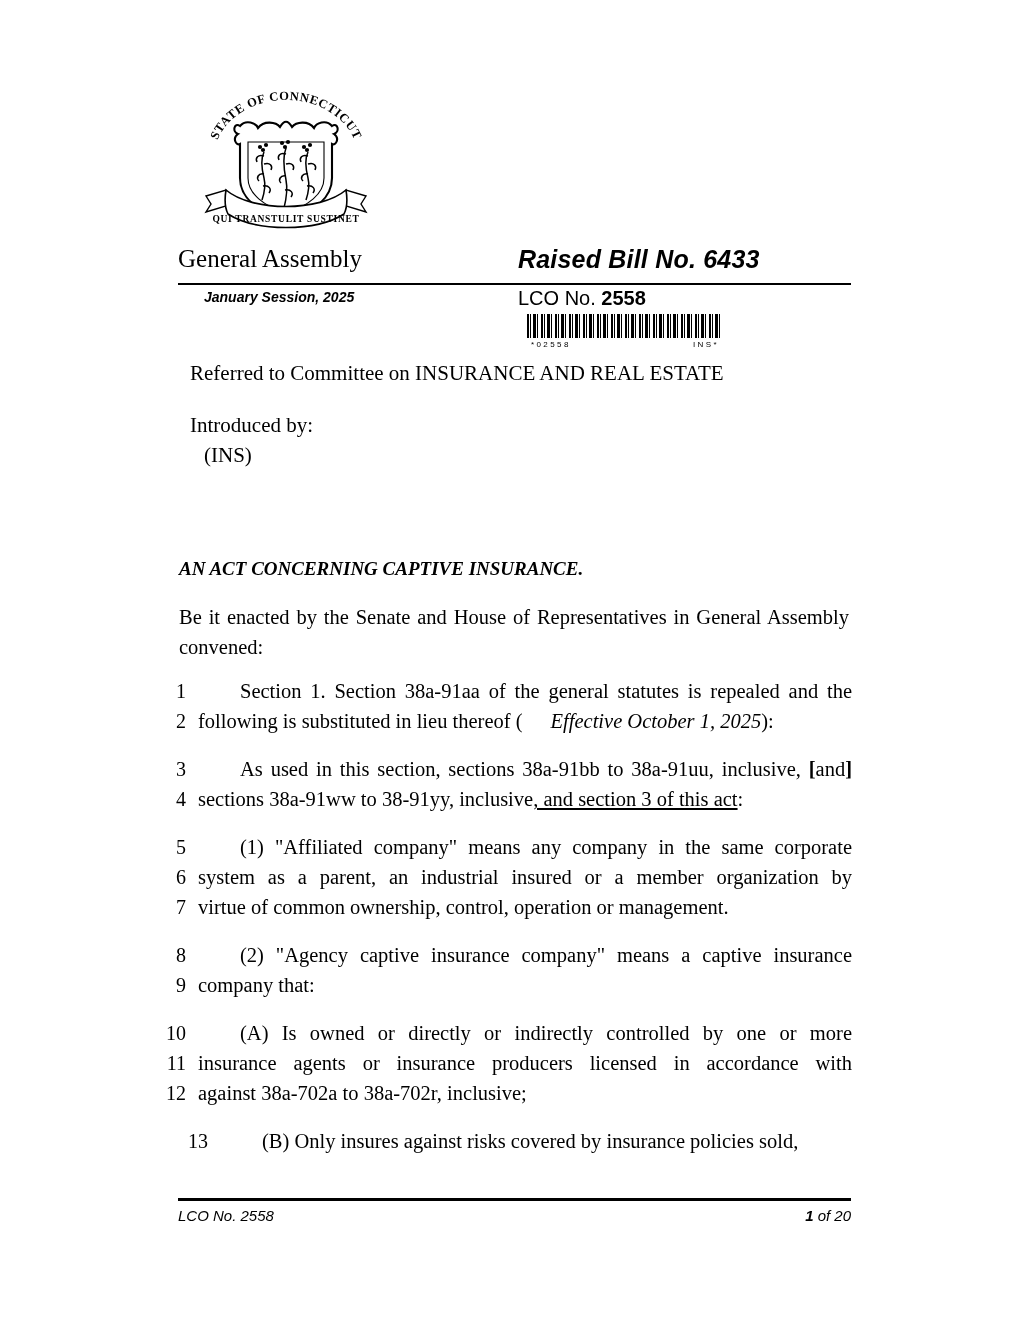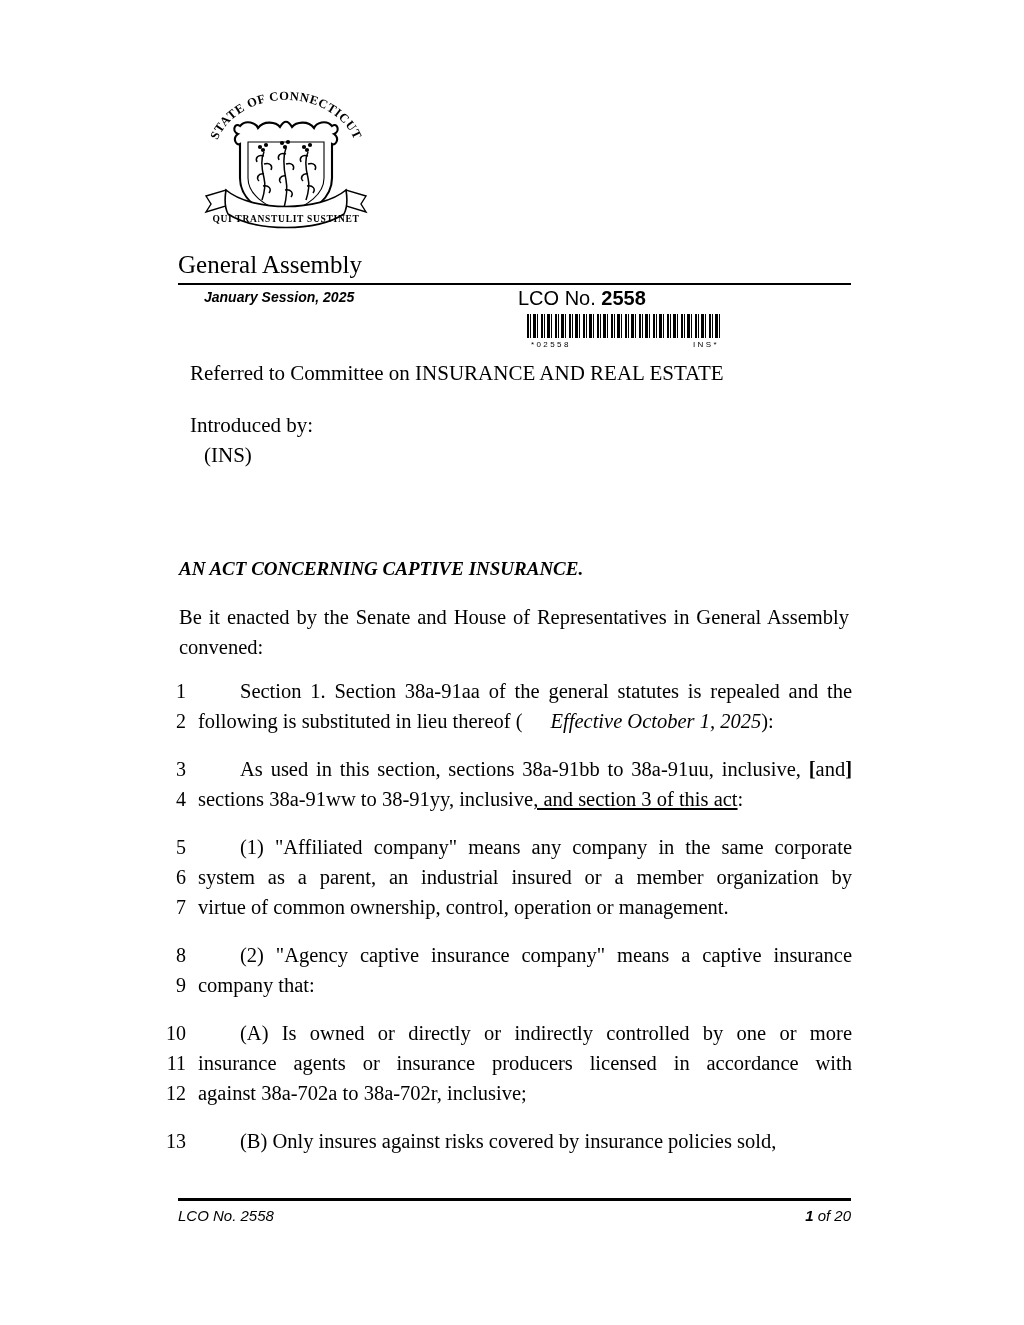--- a/index.html
+++ b/index.html
@@ -33,21 +33,21 @@
 
   
   .header {
     position: absolute;
     left: 178px;
     top: 244px;
     width: 673px;
   }
   .header-row1 {
     display: flex;
-    align-items: flex-end;
+    align-items: flex-start;
     height: 36px;
   }
   .gen-assembly {
     font-family: "Liberation Serif", "DejaVu Serif", serif;
     font-size: 25px;
     line-height: 30px;
     width: 340px;
     white-space: nowrap;
   }
   .bill-no {
@@ -163,21 +163,21 @@
   }
 
   
   .body-block {
     position: absolute;
     left: 160px;
     top: 676px;
     width: 692px;
   }
   .para { margin-bottom: 18px; }
-  .para:last-child { margin-bottom: 0; }
+  .para:last-child { margin-bottom: 0; margin-left: 22px; }
   .bline {
     display: flex;
     align-items: baseline;
     height: 30px;
   }
   .lnum {
     width: 38px;
     flex: 0 0 38px;
     text-align: right;
     font-size: 20px;
@@ -271,20 +271,21 @@
       <path d="M 10,110 L 30,104 L 34,112 L 30,120 L 10,126 L 15,118 Z" fill="#fff" stroke="#000" stroke-width="1.4"></path>
       <path d="M 170,110 L 150,104 L 146,112 L 150,120 L 170,126 L 165,118 Z" fill="#fff" stroke="#000" stroke-width="1.4"></path>
       <path d="M 30,104 C 56,126 124,126 150,104 C 152,116 150,124 148,128 C 120,146 60,146 32,128 C 30,124 28,116 30,104 Z" fill="#ffffff" stroke="#000" stroke-width="1.6"></path>
       <text x="90" y="136" font-family="Liberation Serif, serif" font-size="9.5" font-weight="bold" text-anchor="middle" letter-spacing="0.7" fill="#000">QUI TRANSTULIT SUSTINET</text>
     </svg>
   </div>
 
   <div class="header">
     <div class="header-row1">
       <div class="gen-assembly">General Assembly</div>
+      <div class="bill-no">Raised Bill No. 6433</div>
     </div>
     <hr class="header-rule">
     <div class="header-row2">
       <div class="session">January Session, 2025</div>
       <div class="lco-head"><span>LCO No. </span><b>2558</b></div>
     </div>
   </div>
 
   <div class="barcode-block">
     <div class="barcode-bars"></div>

